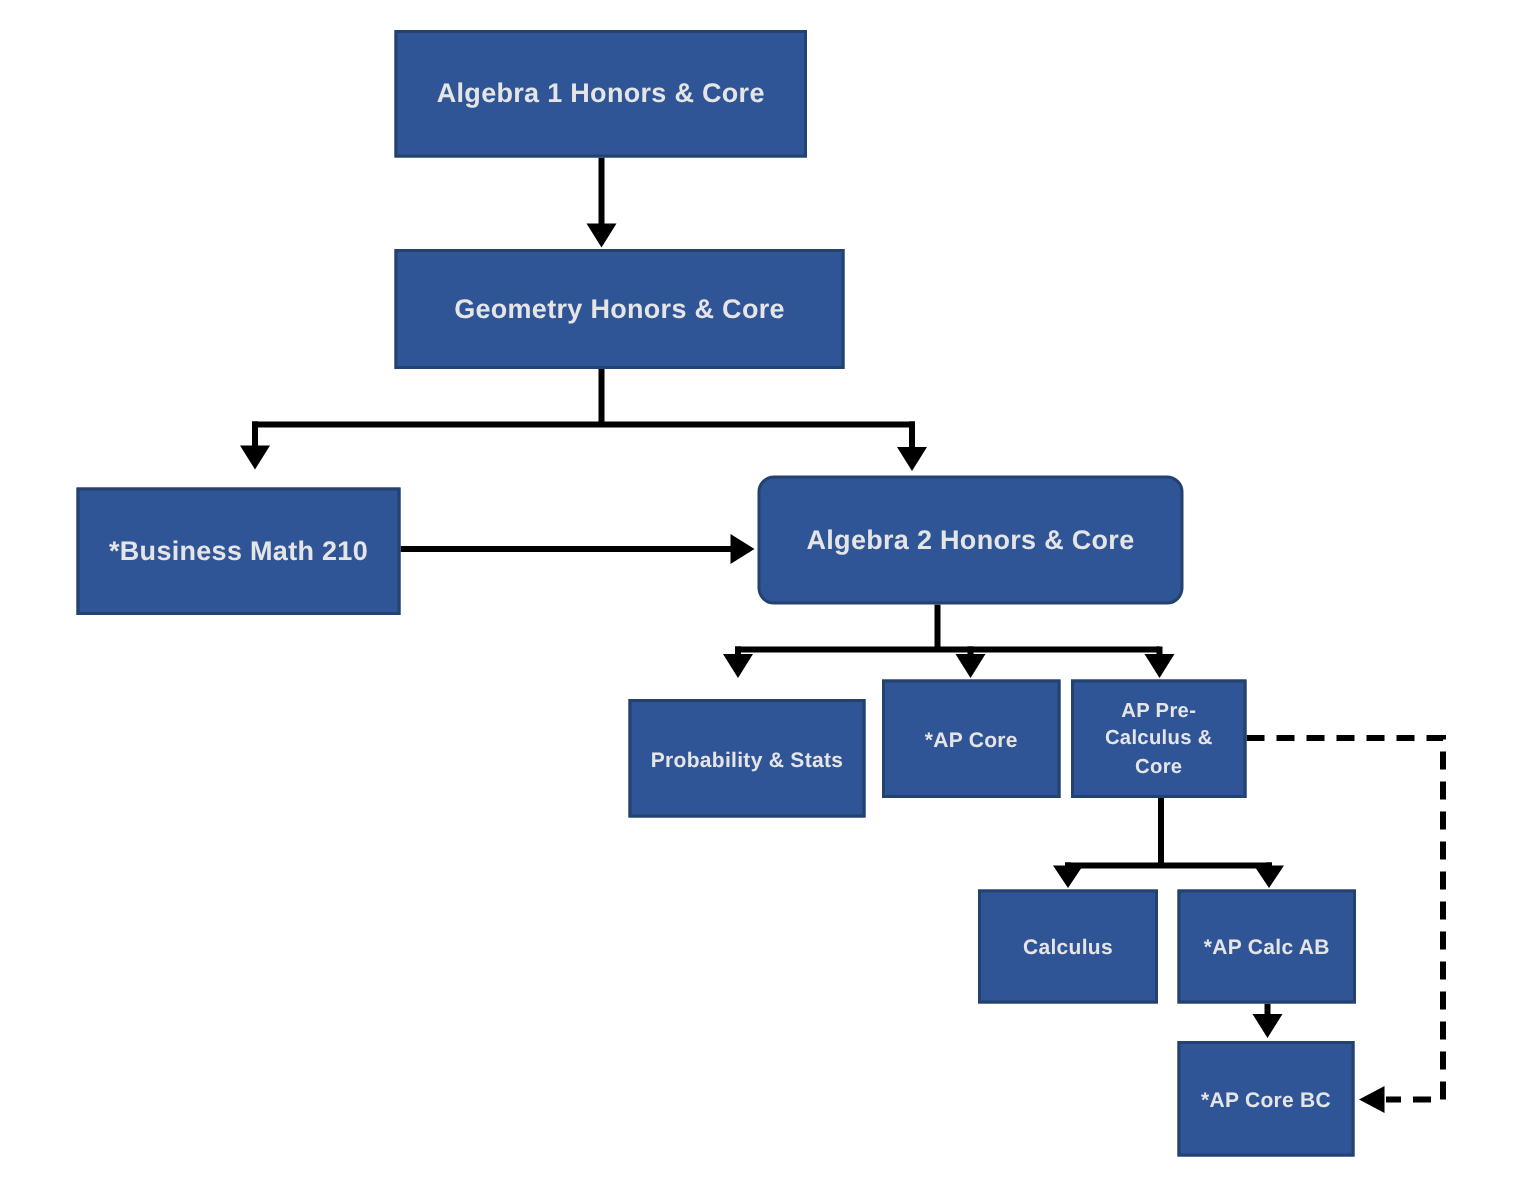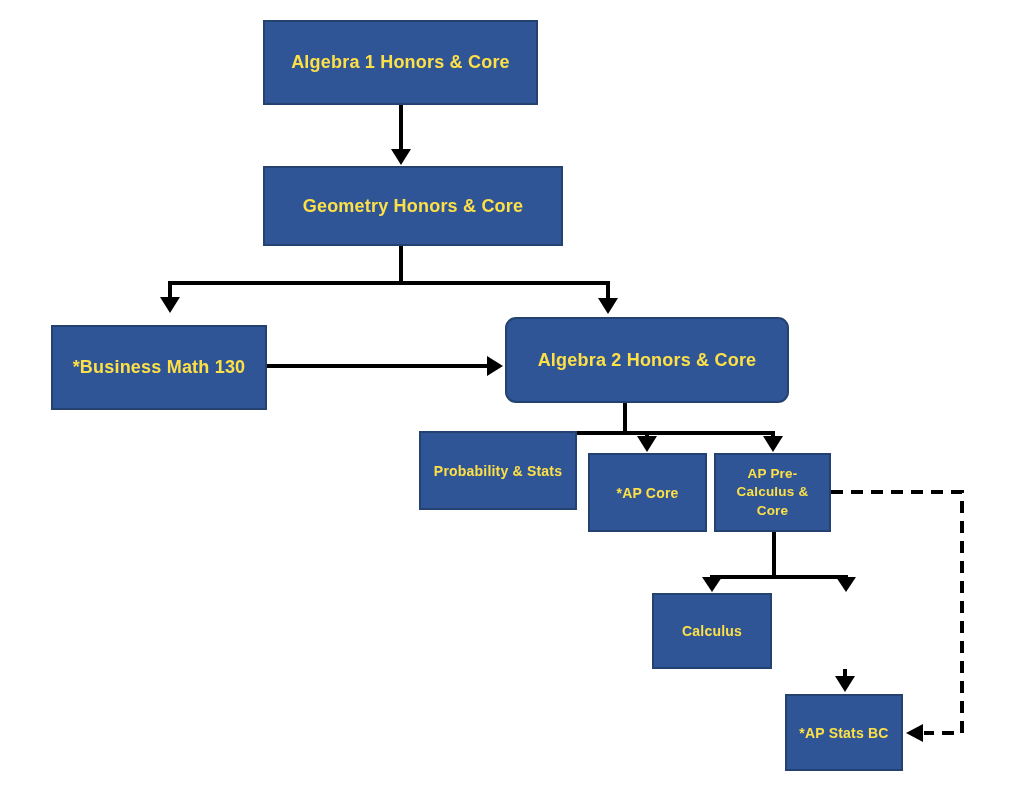--- a/index.html
+++ b/index.html
@@ -24,33 +24,33 @@
   }
   .node {
     position: absolute;
     background: #2F5597;
     border: 2px solid #24426F;
     box-sizing: border-box;
     display: flex;
     align-items: center;
     justify-content: center;
     text-align: center;
-    color: #fde047;
+    color: #e5e5e5;
     font-weight: 600;
     letter-spacing: 0.2px;
   }
   .node span {
     white-space: pre-line;
     padding: 2px 6px;
   }
   #n-algebra1  { left: 263px; top: 20px;  width: 275px; height: 85px; font-size: 18px; }
   #n-geometry  { left: 263px; top: 166px; width: 300px; height: 80px; font-size: 18px; }
   #n-business  { left: 51px;  top: 325px; width: 216px; height: 85px; font-size: 18px; }
   #n-algebra2  { left: 505px; top: 317px; width: 284px; height: 86px; font-size: 18px; border-radius: 11px; }
-  #n-prob      { left: 419px; top: 431px; width: 158px; height: 79px; font-size: 14px; text-align: center; }
+  #n-prob      { left: 419px; top: 466px; width: 158px; height: 79px; font-size: 14px; text-align: center; }
   #n-apstats   { left: 588px; top: 453px; width: 119px; height: 79px; font-size: 14px; }
   #n-precalc   { left: 714px; top: 453px; width: 117px; height: 79px; font-size: 13.5px; line-height: 1.35; }
   #n-calculus  { left: 652px; top: 593px; width: 120px; height: 76px; font-size: 14px; }
   #n-apcalcab  { left: 785px; top: 593px; width: 119px; height: 76px; font-size: 14px; }
   #n-apcalcbc  { left: 785px; top: 694px; width: 118px; height: 77px; font-size: 14px; }
   .stroke { stroke: #000000; stroke-width: 4; fill: none; }
   .fillhead { fill: #000000; stroke: none; }
   .dashed { stroke-dasharray: 12 8; }
 </style>
 </head>
@@ -109,21 +109,21 @@
 
   <div class="node" id="n-algebra1">
     <span>Algebra 1 Honors &amp; Core</span>
   </div>
 
   <div class="node" id="n-geometry">
     <span>Geometry Honors &amp; Core</span>
   </div>
 
   <div class="node" id="n-business">
-    <span>*Business Math 130</span>
+    <span>*Business Math 210</span>
   </div>
 
   <div class="node" id="n-algebra2">
     <span>Algebra 2 Honors &amp; Core</span>
   </div>
 
   <div class="node" id="n-prob">
     <span>Probability &amp; Stats</span>
   </div>
 
@@ -134,18 +134,21 @@
   <div class="node" id="n-precalc">
     <span>AP Pre-
 Calculus  &amp;
 Core</span>
   </div>
 
   <div class="node" id="n-calculus">
     <span>Calculus</span>
   </div>
 
+  <div class="node" id="n-apcalcab">
+    <span>*AP Calc AB</span>
+  </div>
 
   <div class="node" id="n-apcalcbc">
-    <span>*AP Stats BC</span>
+    <span>*AP Core BC</span>
   </div>
 
 </div>
 
 </body></html>

